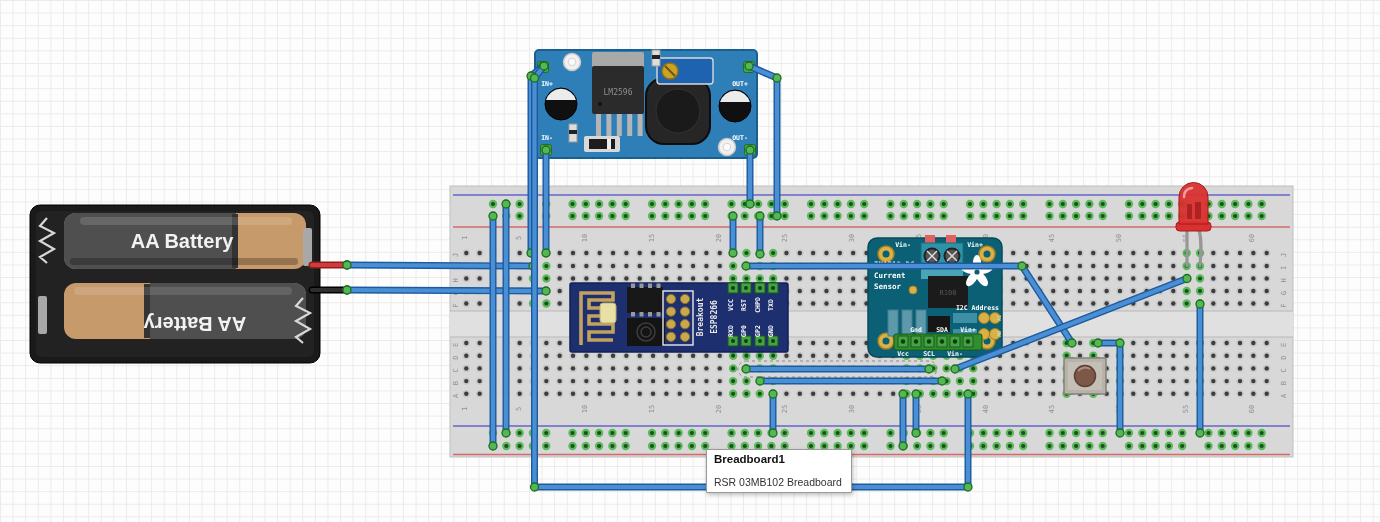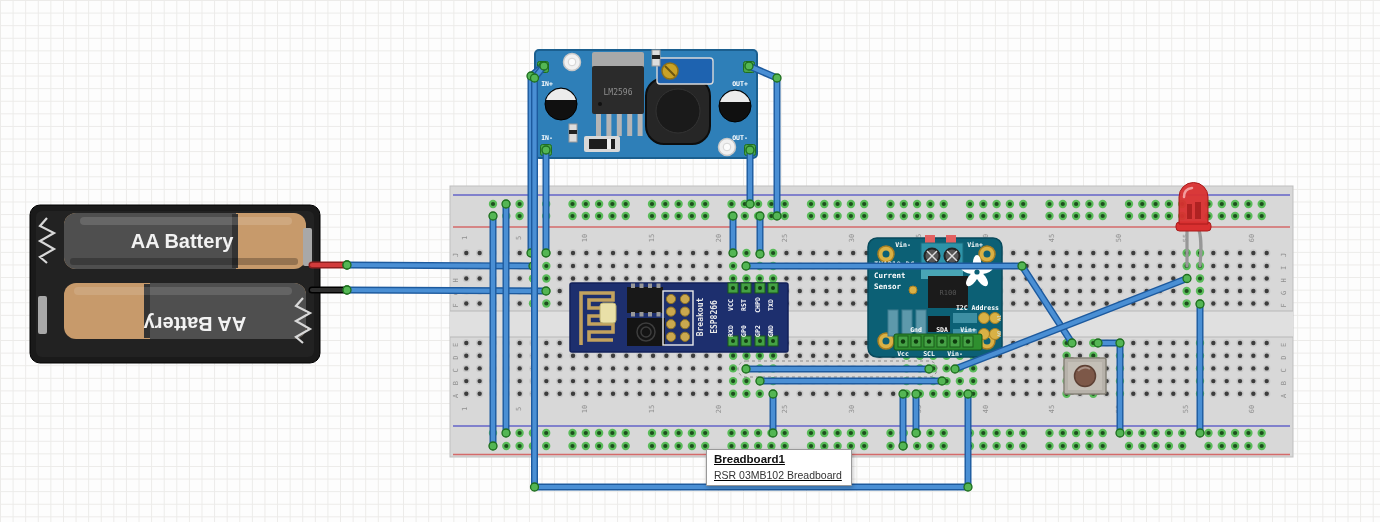--- a/index.html
+++ b/index.html
@@ -15,21 +15,21 @@
       linear-gradient(90deg, #ecebe9 1px, transparent 1px);
     background-size:12.6px 12.6px;
   }
   #scene{position:absolute;left:0;top:0;}
   .tooltip{
     position:absolute;background:#fff;border:1px solid #999;
     box-shadow:1px 2px 4px rgba(0,0,0,.25);
     padding:3px 9px 4px 7px;z-index:50;border-radius:1px;white-space:nowrap;
   }
   .tt-title{font-size:11.5px;font-weight:bold;color:#111;}
-  .tt-sub{font-size:10.5px;color:#333;margin-top:4px;}
+  .tt-sub{font-size:10.5px;color:#333;margin-top:11px;}
   text{user-select:none;}
 </style>
 </head>
 <body>
 
 <div id="canvas">
   <svg id="scene" width="1380" height="522">
       <g>
         <rect x="450" y="186" width="843" height="271" fill="#d8d8d8" stroke="#bfbfbf" stroke-width="1"></rect>
         <rect x="450" y="311" width="843" height="26" fill="#e0e0e0"></rect>
@@ -2047,17 +2047,17 @@
       <g>
         <path d="M1187,230 V266" stroke="#979797" stroke-width="3.2" fill="none" stroke-linecap="round"></path>
         <path d="M1199,230 C1202,240 1201,252 1200,266" stroke="#979797" stroke-width="3.2" fill="none" stroke-linecap="round"></path>
         <rect x="1176" y="222" width="35" height="9" rx="3.5" fill="#d93030" stroke="#a81b1b"></rect>
         <path d="M1179,224 V197 A14.5,14.5 0 0 1 1208,197 V224 Z" fill="#d93030" stroke="#a81b1b" fill-opacity="0.95"></path>
         <rect x="1187" y="204" width="5" height="15" fill="#9c1818" fill-opacity="0.7"></rect>
         <rect x="1195" y="202" width="6" height="17" fill="#9c1818" fill-opacity="0.7"></rect>
         <path d="M1184,197 Q1184,189 1192,188" stroke="#f29d9d" stroke-width="2.5" fill="none" stroke-linecap="round"></path>
       </g>
     </svg>
-  <div class="tooltip" id="tooltip" style="left: 706px; top: 449px; text-decoration: underline;">
+  <div class="tooltip" id="tooltip" style="left: 706px; top: 449px;">
     <div class="tt-title">Breadboard1</div>
     <div class="tt-sub">RSR 03MB102 Breadboard</div>
   </div>
 </div>
 
 </body></html>

